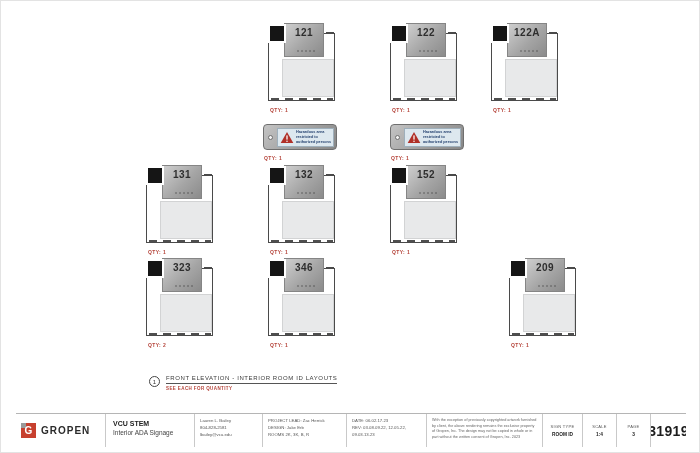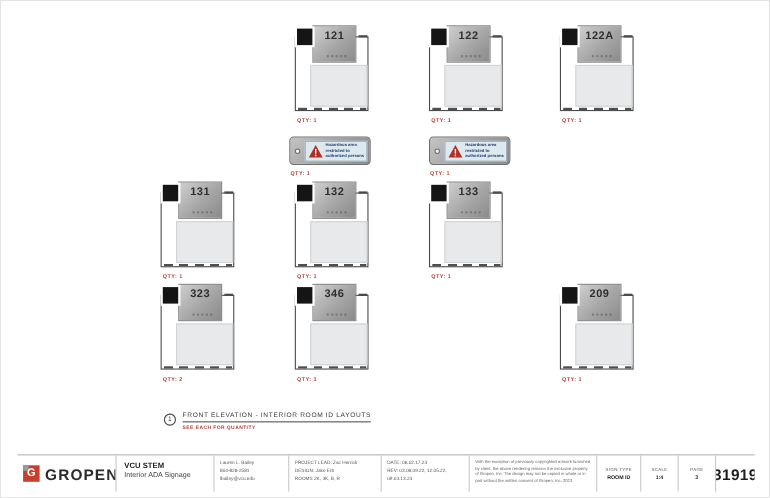--- a/index.html
+++ b/index.html
@@ -24,21 +24,21 @@
                         12px 0 0 rgba(50,50,50,0.35), 16px 0 0 rgba(50,50,50,0.35); }
   .blk { position:absolute; left:8px; top:3px; width:14px; height:15px;
          background:#151515; box-shadow:0 0 0 2px #ffffff; }
   .dash-top { position:absolute; left:64px; top:9px; width:8px; height:2px;
               background:#4a4a4a; }
   .dash-bottom { position:absolute; left:9px; top:75px; width:62px; height:2px;
                  background:repeating-linear-gradient(90deg,#4f4f4f 0 8px,transparent 8px 14px); }
   .qty { position:absolute; left:8px; top:84px; font-size:5px; font-weight:bold;
          color:#b5443a; letter-spacing:0.4px; }
 
-  .s0{left:139px;top:22px}  .s1{left:261px;top:22px}  .s2{left:383px;top:22px}  .s3{left:502px;top:22px}
+  .s0{left:139px;top:22px}  .s1{left:261px;top:22px}  .s2{left:383px;top:22px}  .s3{left:484px;top:22px}
   .s4{left:139px;top:164px} .s5{left:261px;top:164px} .s6{left:383px;top:164px} .s7{left:502px;top:164px}
   .s8{left:139px;top:257px} .s9{left:261px;top:257px} .s10{left:383px;top:257px}.s11{left:502px;top:257px}
 
   
   .hz { position:absolute; width:80px; height:44px; }
   .hz0{left:262px;top:123px} .hz1{left:389px;top:123px}
   .hz-body { position:absolute; left:0; top:0; width:74px; height:26px; border-radius:4px;
              background:linear-gradient(135deg,#c4c4c4 0%,#9c9c9c 60%,#878787 100%);
              border:1px solid #6f6f6f; }
   .hz-hole { position:absolute; left:4px; top:10px; width:5px; height:5px; border-radius:50%;
@@ -61,21 +61,21 @@
   
   .footer { position:absolute; left:15px; top:412px; width:670px; height:34px;
             border-top:1px solid #b5b5b5; display:flex; }
   .fcell { border-left:1px solid #c9c9c9; height:100%; padding:4px 5px; overflow:hidden; }
   .fcell:first-child { border-left:none; }
   .fc-logo { width:89px; display:flex; align-items:center; }
   .logo-mark { position:relative; width:15px; height:15px; background:#c7402e; margin-right:5px; flex:0 0 auto; }
   .logo-mark::before { content:""; position:absolute; left:0; top:0; width:5px; height:5px; background:#9a9a9a; }
   .logo-g { position:absolute; left:0; top:0; width:15px; height:15px; display:flex; align-items:center;
             justify-content:center; color:#fff; font-weight:bold; font-size:10px; }
-  .logo-text { font-size:14px; font-weight:bold; color:#2b2b2b; letter-spacing:1px; }
+  .logo-text { font-size:10px; font-weight:bold; color:#2b2b2b; letter-spacing:1px; }
   .fc-title { width:89px; padding-left:7px; }
   .fc-title .t1 { font-size:7px; font-weight:bold; color:#222; margin-top:2px; }
   .fc-title .t2 { font-size:6.5px; color:#444; margin-top:2px; }
   .fc-small { font-size:4.3px; color:#555; line-height:1.6; padding-top:4px; }
   .fc-contact { width:68px; }
   .fc-team { width:84px; }
   .fc-dates { width:80px; }
   .fc-disc { width:116px; font-size:3.8px; color:#666; line-height:1.5; padding-top:4px; }
   .fc-kv { display:flex; flex-direction:column; align-items:center; justify-content:center; }
   .fc-kv .k { font-size:4px; color:#555; letter-spacing:0.3px; margin-bottom:3px; }
@@ -186,21 +186,21 @@
     </div>
     <div class="blk"></div>
     <div class="qty">QTY: 1</div>
   </div>
   <div class="sign s6">
     <div class="frame"></div>
     <div class="panel"></div>
     <div class="dash-top"></div>
     <div class="dash-bottom"></div>
     <div class="plate">
-      <div class="num">133</div>
+      <div class="num">152</div>
       <div class="braille"></div>
     </div>
     <div class="blk"></div>
     <div class="qty">QTY: 1</div>
   </div>
 
   <div class="sign s8">
     <div class="frame"></div>
     <div class="panel"></div>
     <div class="dash-top"></div>

